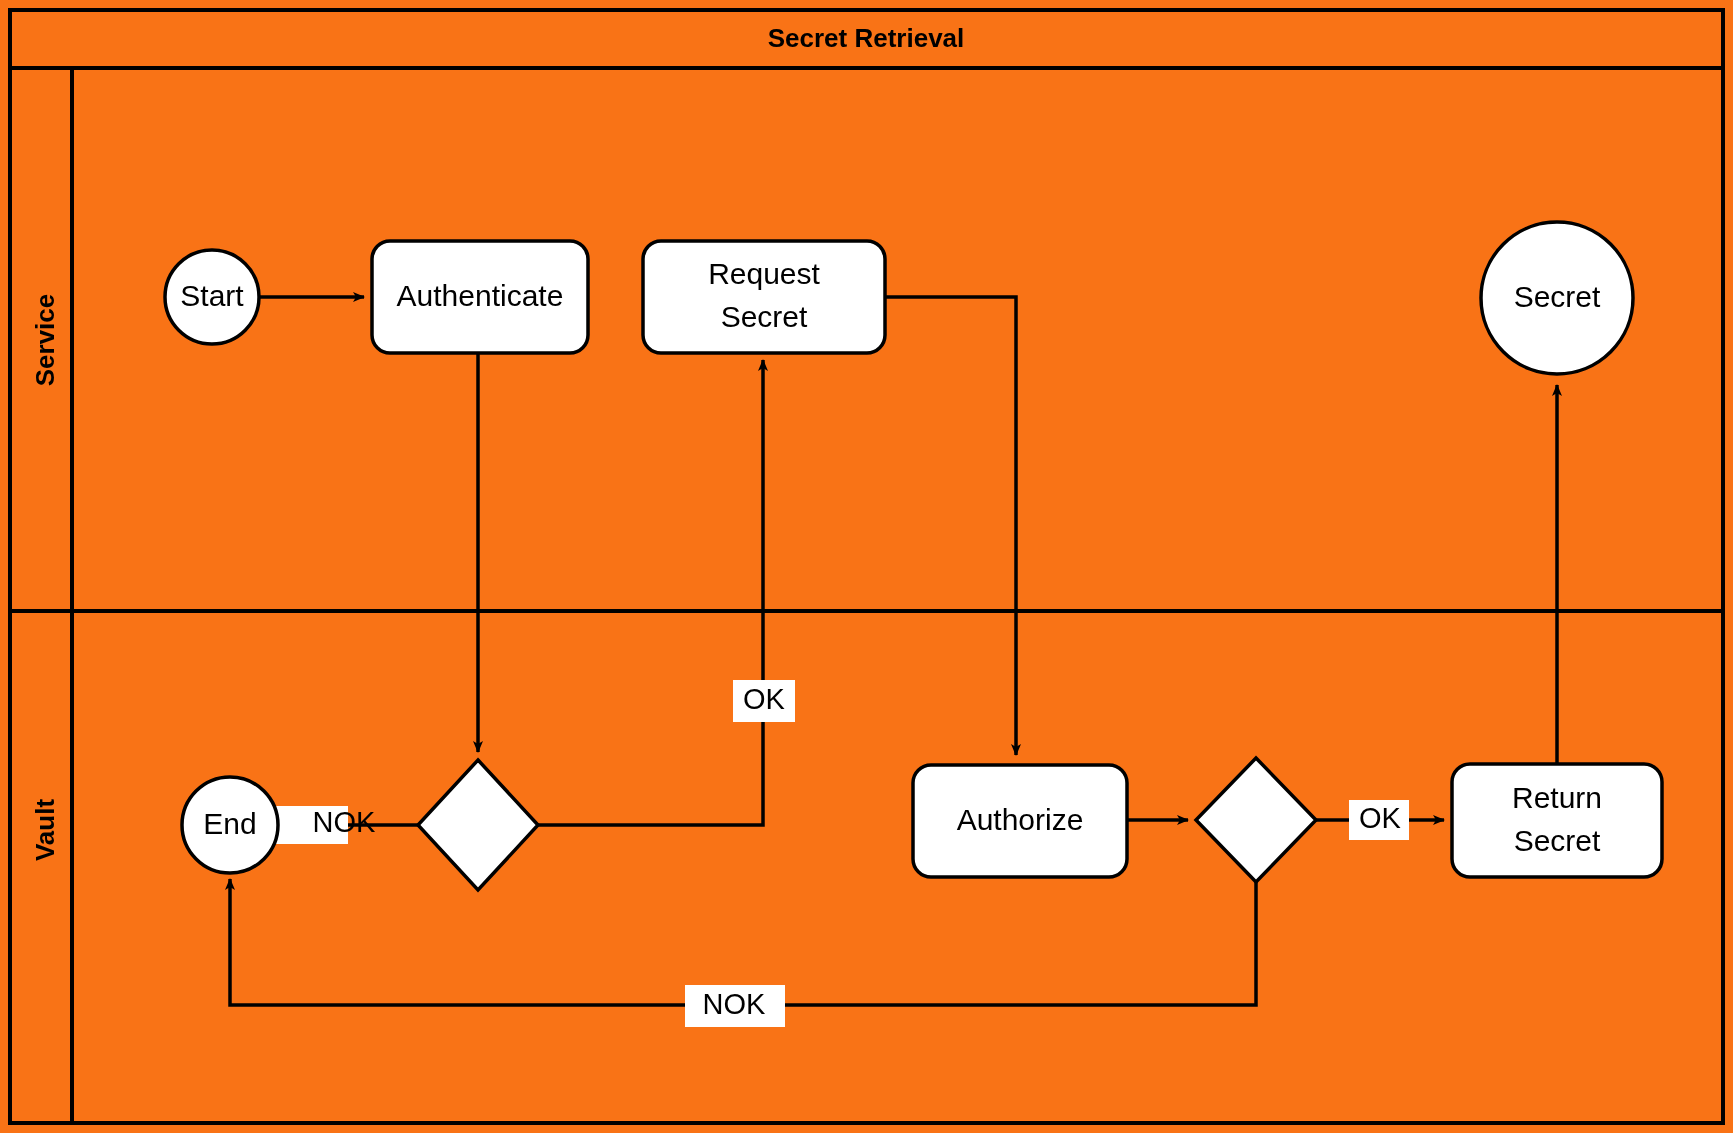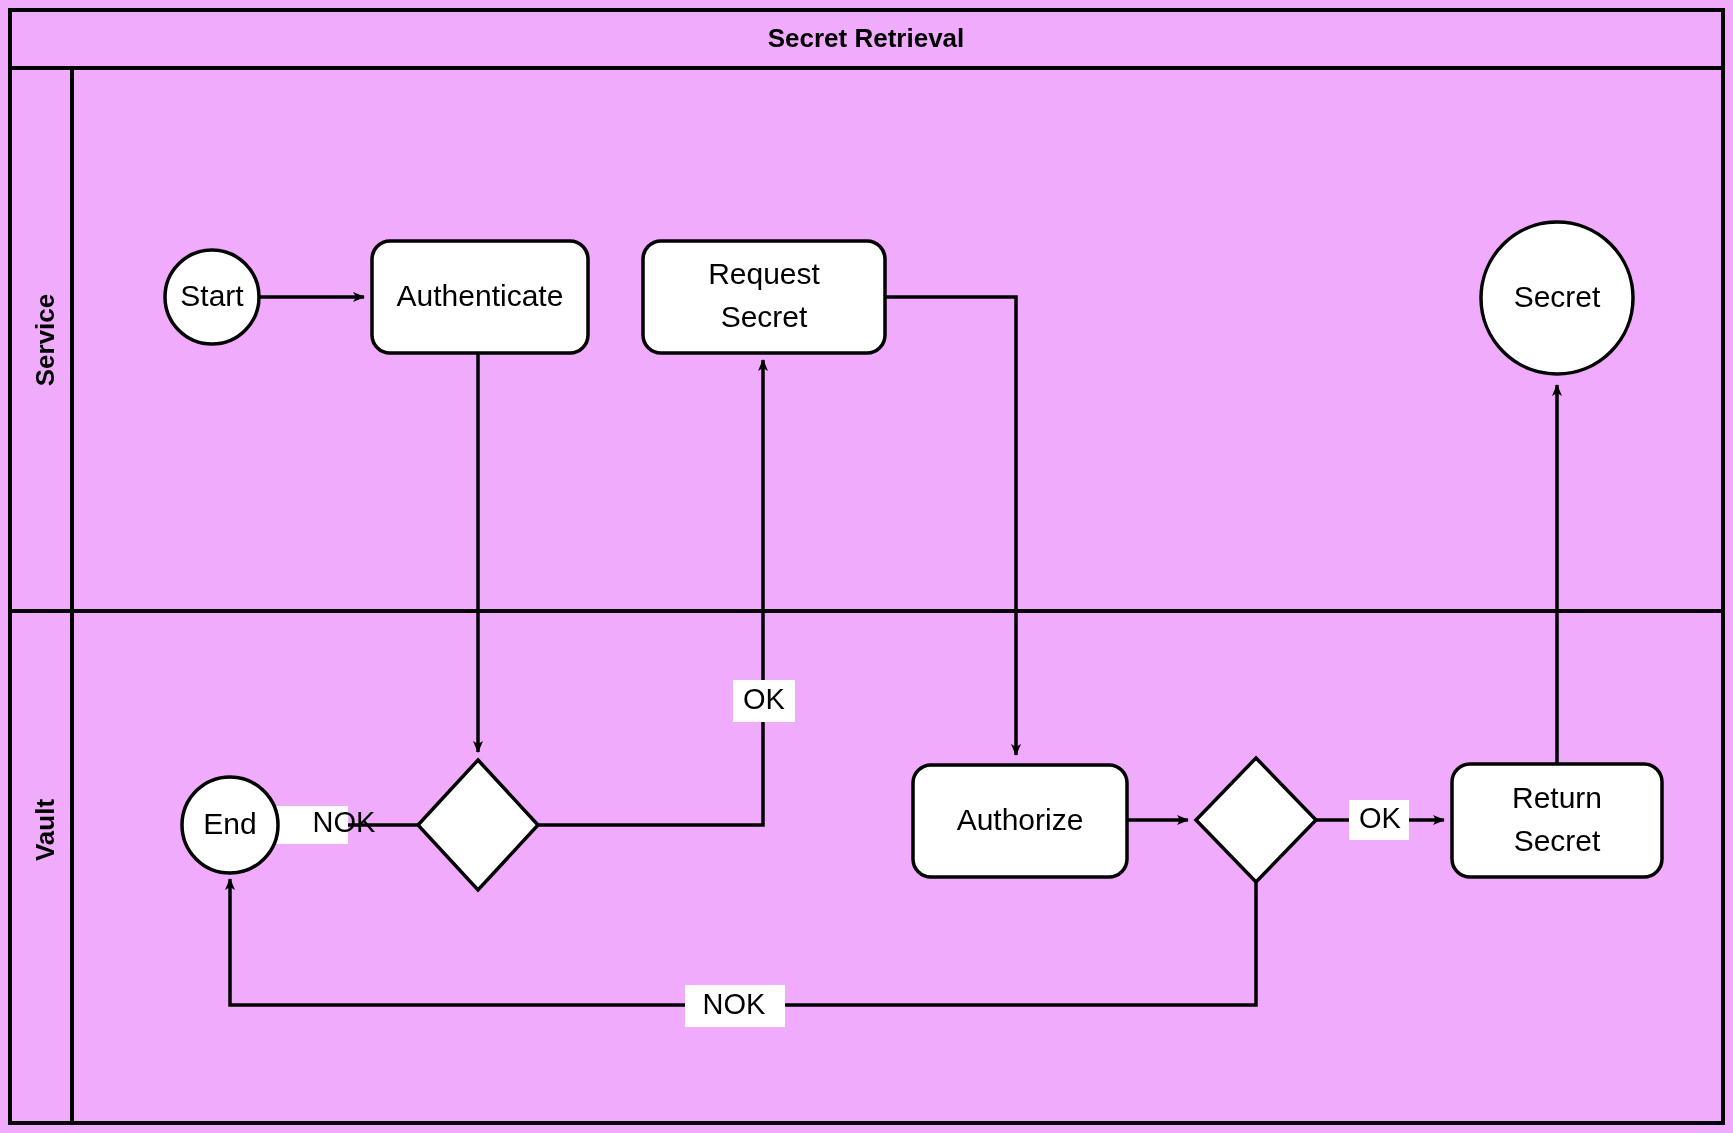--- a/index.html
+++ b/index.html
@@ -7,21 +7,21 @@
     padding: 0;
     background: #ffffff;
   }
   body {
     font-family: "Liberation Sans", sans-serif;
   }
   #canvas {
     position: relative;
     width: 1733px;
     height: 1133px;
-    background: #f0abfc;
+    background: #f97316;
     overflow: hidden;
   }
   svg#diagram {
     position: absolute;
     top: 0;
     left: 0;
     width: 1733px;
     height: 1133px;
   }
   .pool-border {

